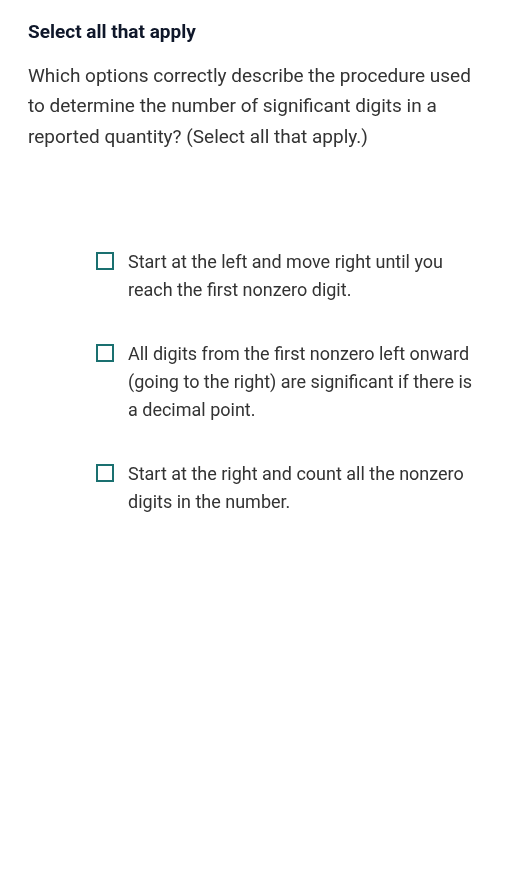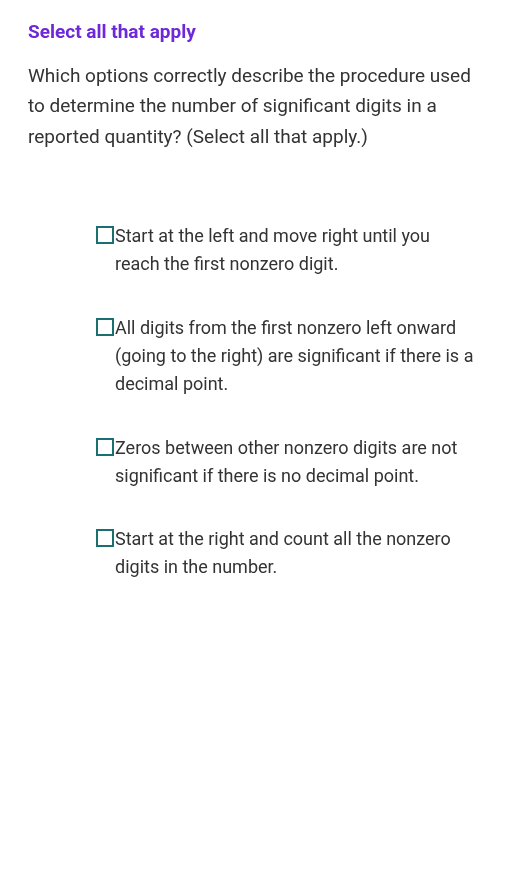--- a/index.html
+++ b/index.html
@@ -10,39 +10,39 @@
     body {
       font-family: -apple-system, BlinkMacSystemFont, "Segoe UI", Roboto, "Helvetica Neue", Arial, sans-serif;
       background: #ffffff;
       color: #333333;
       width: 515px;
       padding: 20px 28px;
     }
     .heading {
       font-weight: 700;
       font-size: 19px;
-      color: #6d28d9;
+      color: #0f172a;
       margin-bottom: 18px;
     }
     .question-text {
       font-size: 19px;
       line-height: 1.6;
       color: #333333;
-      margin-bottom: 70px;
+      margin-bottom: 96px;
       font-weight: 400;
     }
     .options-list {
       padding-left: 68px;
       padding-right: 10px;
     }
     .option-row {
       display: flex;
       align-items: flex-start;
       margin-bottom: 36px;
-      gap: 1px;
+      gap: 14px;
     }
     .checkbox {
       flex-shrink: 0;
       width: 18px;
       height: 18px;
       border: 2.5px solid #1a7070;
       background: #ffffff;
       cursor: pointer;
       margin-top: 4px;
     }
@@ -67,19 +67,15 @@
   <div class="option-row">
     <div class="checkbox"></div>
     <div class="option-label">Start at the left and move right until you reach the first nonzero digit.</div>
   </div>
   <div class="option-row">
     <div class="checkbox"></div>
     <div class="option-label">All digits from the first nonzero left onward (going to the right) are significant if there is a decimal point.</div>
   </div>
   <div class="option-row">
     <div class="checkbox"></div>
-    <div class="option-label">Zeros between other nonzero digits are not significant if there is no decimal point.</div>
-  </div>
-  <div class="option-row">
-    <div class="checkbox"></div>
     <div class="option-label">Start at the right and count all the nonzero digits in the number.</div>
   </div>
 </div>
 
 </body></html>

